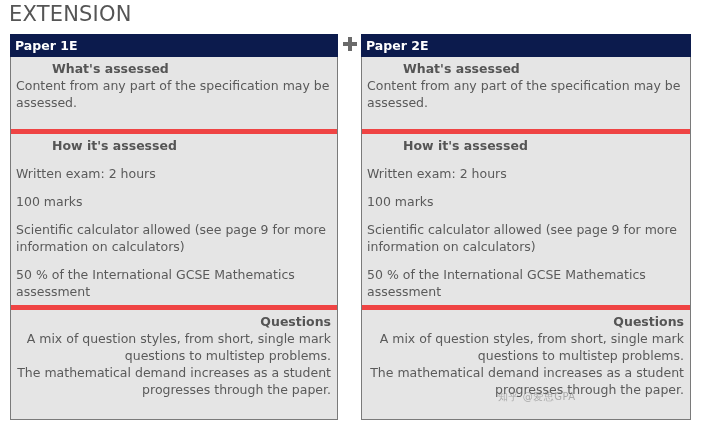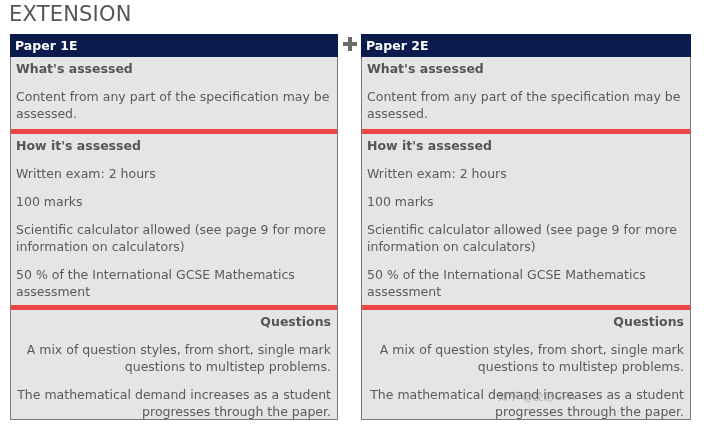--- a/index.html
+++ b/index.html
@@ -11,22 +11,22 @@
            border:1px solid #7a7a7a; border-top:none; box-sizing:border-box; background:#e5e5e5; }
   .paper.left { left:10px; }
   .paper.right { left:361px; width:330px; }
   .paper-head { height:23px; background:#0c1b4d; color:#ffffff; font-weight:bold;
                 font-size:12.5px; line-height:23px; padding-left:5px; margin:0 -1px; }
   .section { padding:0 6px 0 5px; box-sizing:border-box; overflow:hidden; }
   .section + .section { border-top:5px solid #ef4444; }
   .s-what { height:72px; }
   .s-how { height:176px; }
   .s-q { height:114px;text-align:right; }
-  .sec-title { font-weight:bold; font-size:12.5px; color:#555; margin-top:4px; line-height:16px; }
-  .para { font-size:12.5px; line-height:17px; margin-top:11px; color:#5a5a5a; }
+  .sec-title { font-weight:bold; font-size:12.5px; color:#555; margin-top:4px; line-height:16px;margin-left:36px; }
+  .para { font-size:12.5px; line-height:17px; color:#5a5a5a; }
   .s-how .para { margin-top:11px; }
   .plus { position:absolute; left:342px; top:36px; width:16px; height:16px; }
   .plus::before, .plus::after { content:""; position:absolute; background:#6b6b6b; }
   .plus::before { left:6px; top:1px; width:4px; height:14px; }
   .plus::after { left:1px; top:6px; width:14px; height:4px; }
   .watermark { position:absolute; left:498px; top:390px; font-size:10px; color:rgba(120,120,120,0.55);
                letter-spacing:0.5px; }
 </style>
 </head>
 <body>

